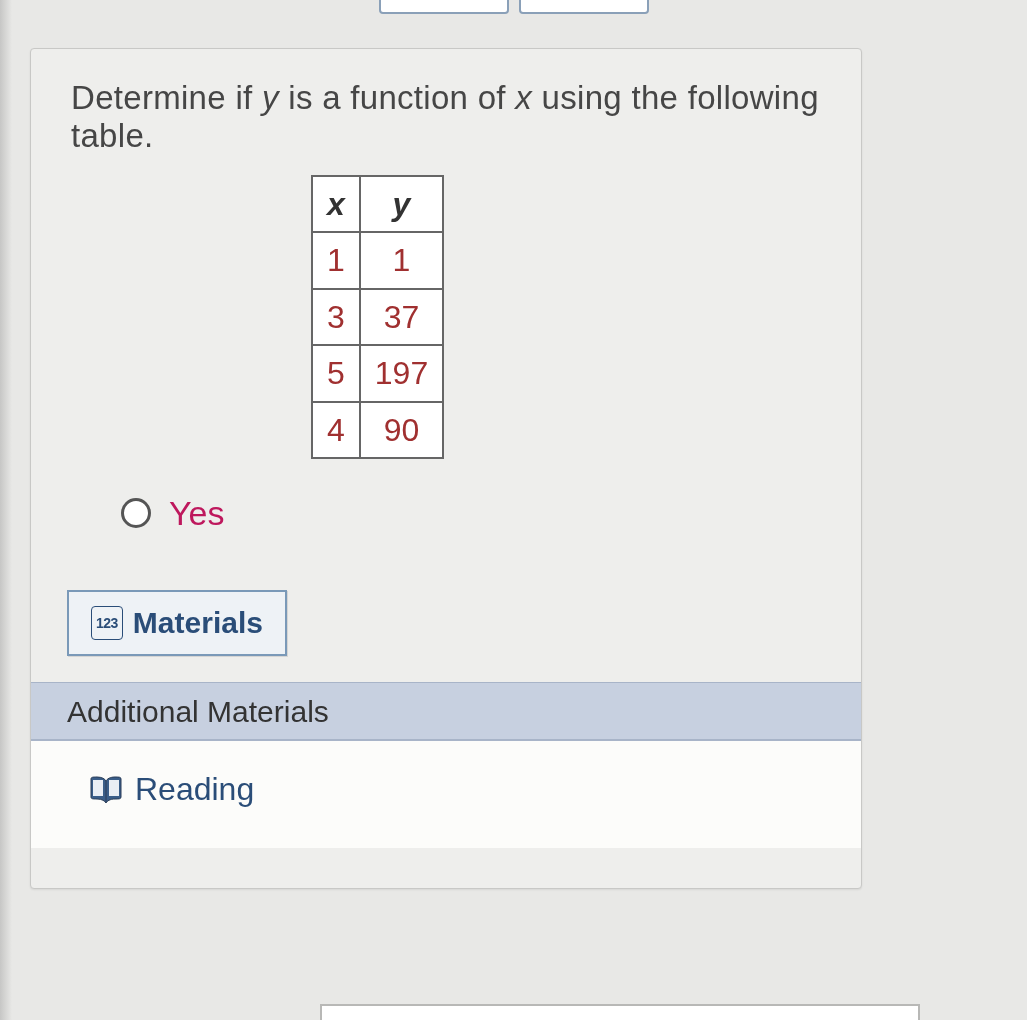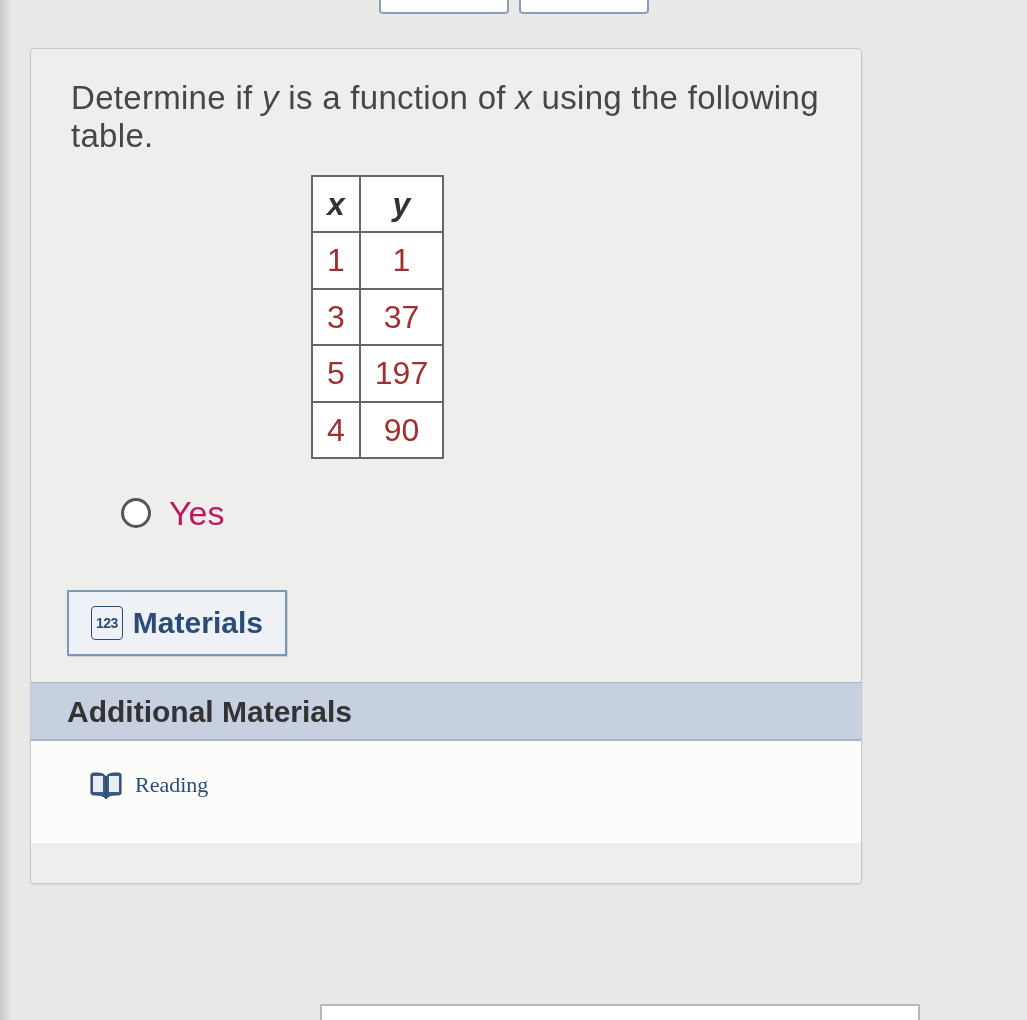--- a/index.html
+++ b/index.html
@@ -112,34 +112,33 @@
     font-weight: bold;
     letter-spacing: -0.5px;
   }
   .materials-header {
     margin-top: 26px;
     background: #c7d0e0;
     border-top: 1px solid #a8b4c8;
     border-bottom: 2px solid #a8b4c8;
     padding: 12px 0 10px 36px;
     font-size: 30px;
-    font-weight: bold;
+    font-weight: normal;
     color: #333;
   }
   .materials-body {
     background: #fcfcfa;
     padding: 30px 0 40px 58px;
   }
   .reading-link {
     display: inline-flex;
     align-items: center;
     gap: 12px;
-    font-size: 22px;
+    font-size: 32px;
     color: #2a4d78;
-    font-family: Liberation Serif, serif;
   }
   .book-icon svg { display: block; }
   .bottom-gap {
     height: 40px;
   }
   .bottom-frame {
     position: absolute;
     left: 320px;
     bottom: 0;
     width: 600px;

